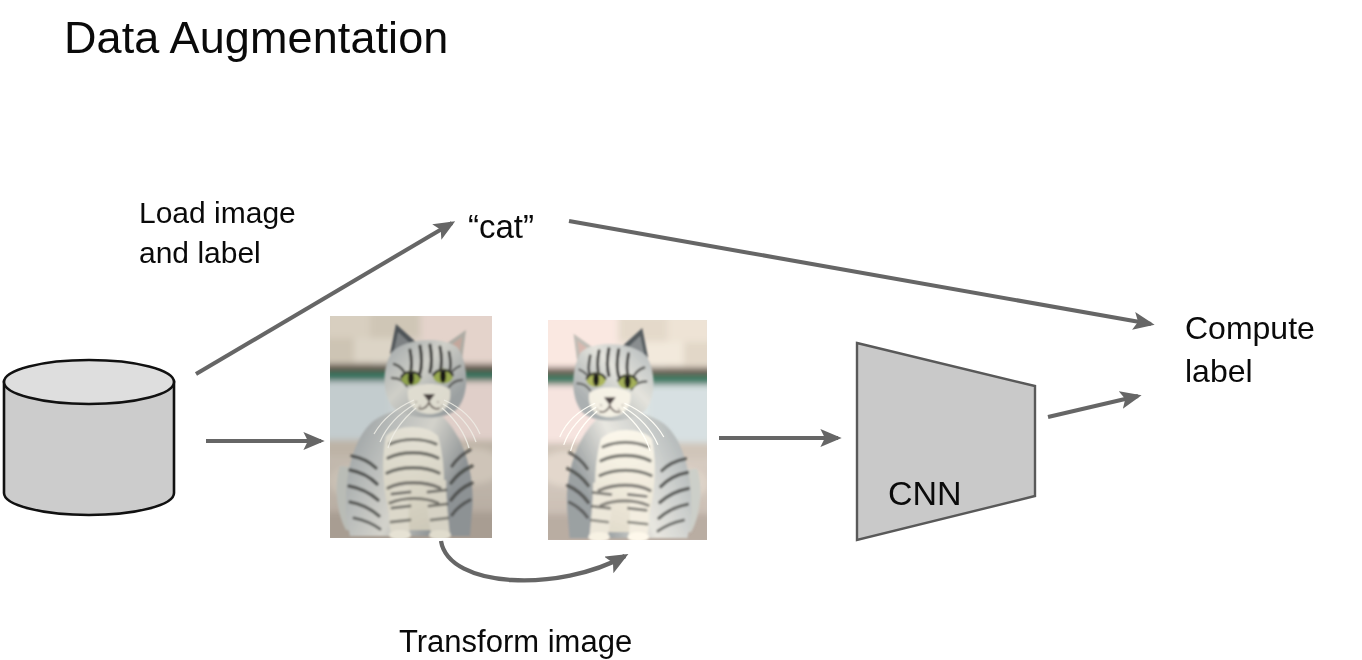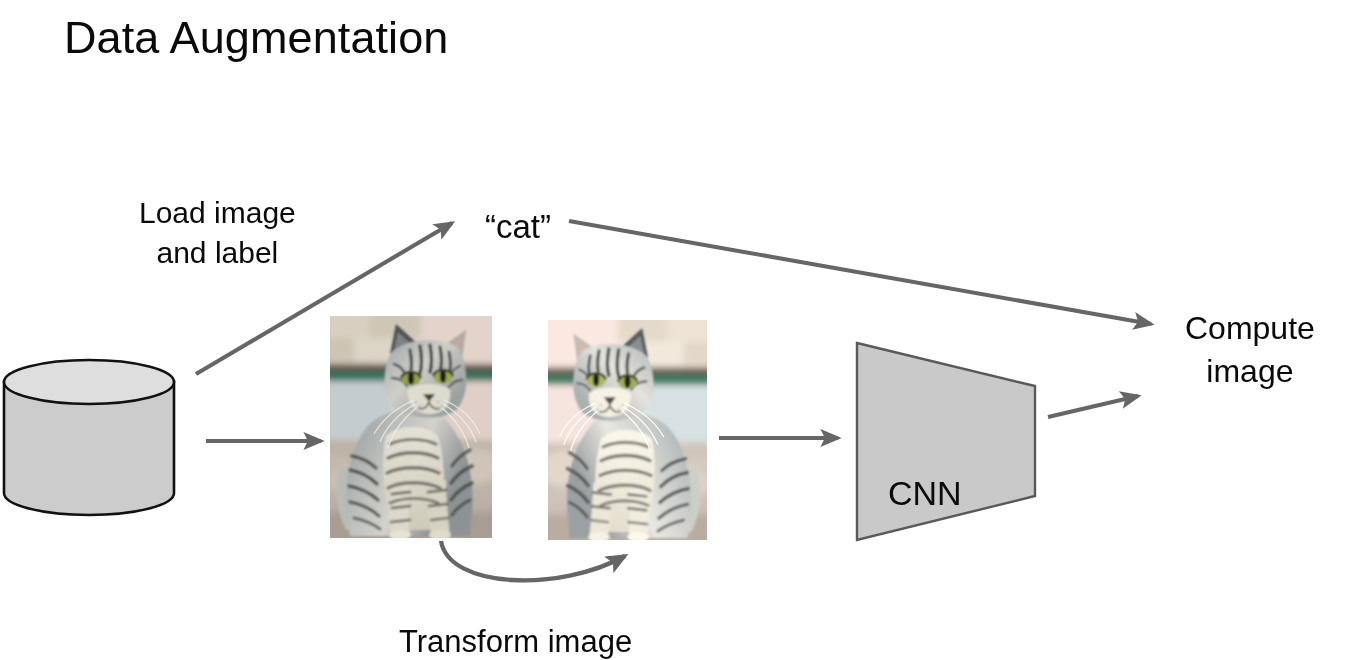--- a/index.html
+++ b/index.html
@@ -24,37 +24,36 @@
     background: #ffffff;
   }
 
   
   .txt {
     position: absolute;
     color: #0a0a0a;
     font-weight: 400;
     white-space: pre-line;
     line-height: 1.28;
-    text-align: center;
   }
   #slide-title {
     left: 64px;
     top: 12px;
     font-size: 45px;
     letter-spacing: 0.1px;
     line-height: 1.15;
   }
   #load-label {
     left: 139px;
     top: 193px;
     font-size: 30px;
     line-height: 1.33;
   }
   #cat-label {
-    left: 485px;
+    left: 468px;
     top: 206px;
     font-size: 33px;
   }
   #compute-label {
     left: 1185px;
     top: 307px;
     font-size: 32px;
     line-height: 1.33;
   }
   #cnn-label {
@@ -453,19 +452,19 @@
       </svg>
     </div>
   </div>
 
   <div class="txt" id="load-label">Load image
 and label</div>
 
   <div class="txt" id="cat-label">“cat”</div>
 
   <div class="txt" id="compute-label">Compute
-image</div>
+label</div>
 
   <div class="txt" id="cnn-label">CNN</div>
 
   <div class="txt" id="transform-label">Transform image</div>
 
 </div>
 
 </body></html>

